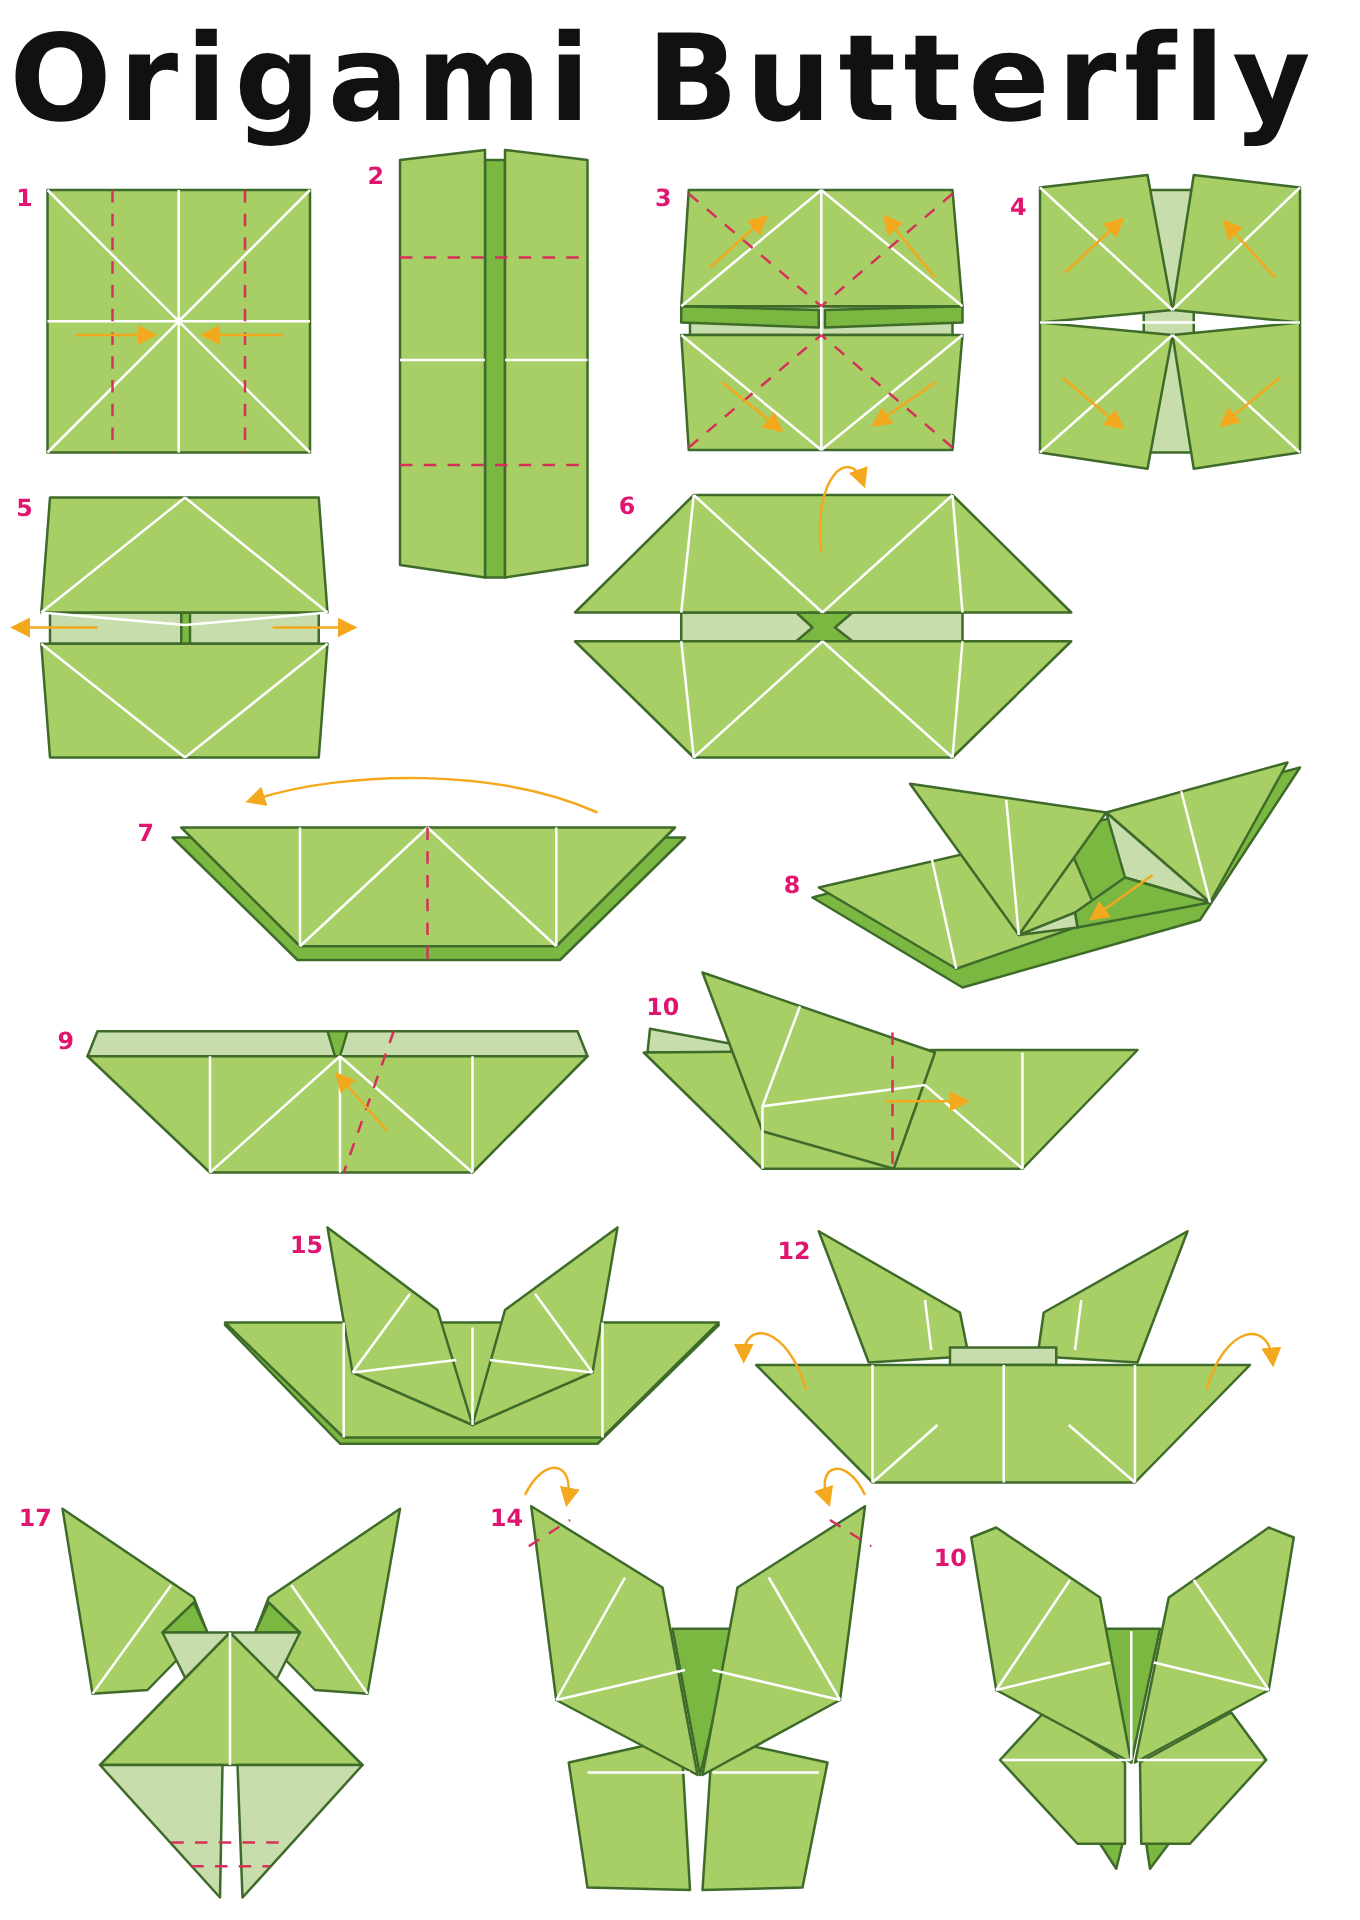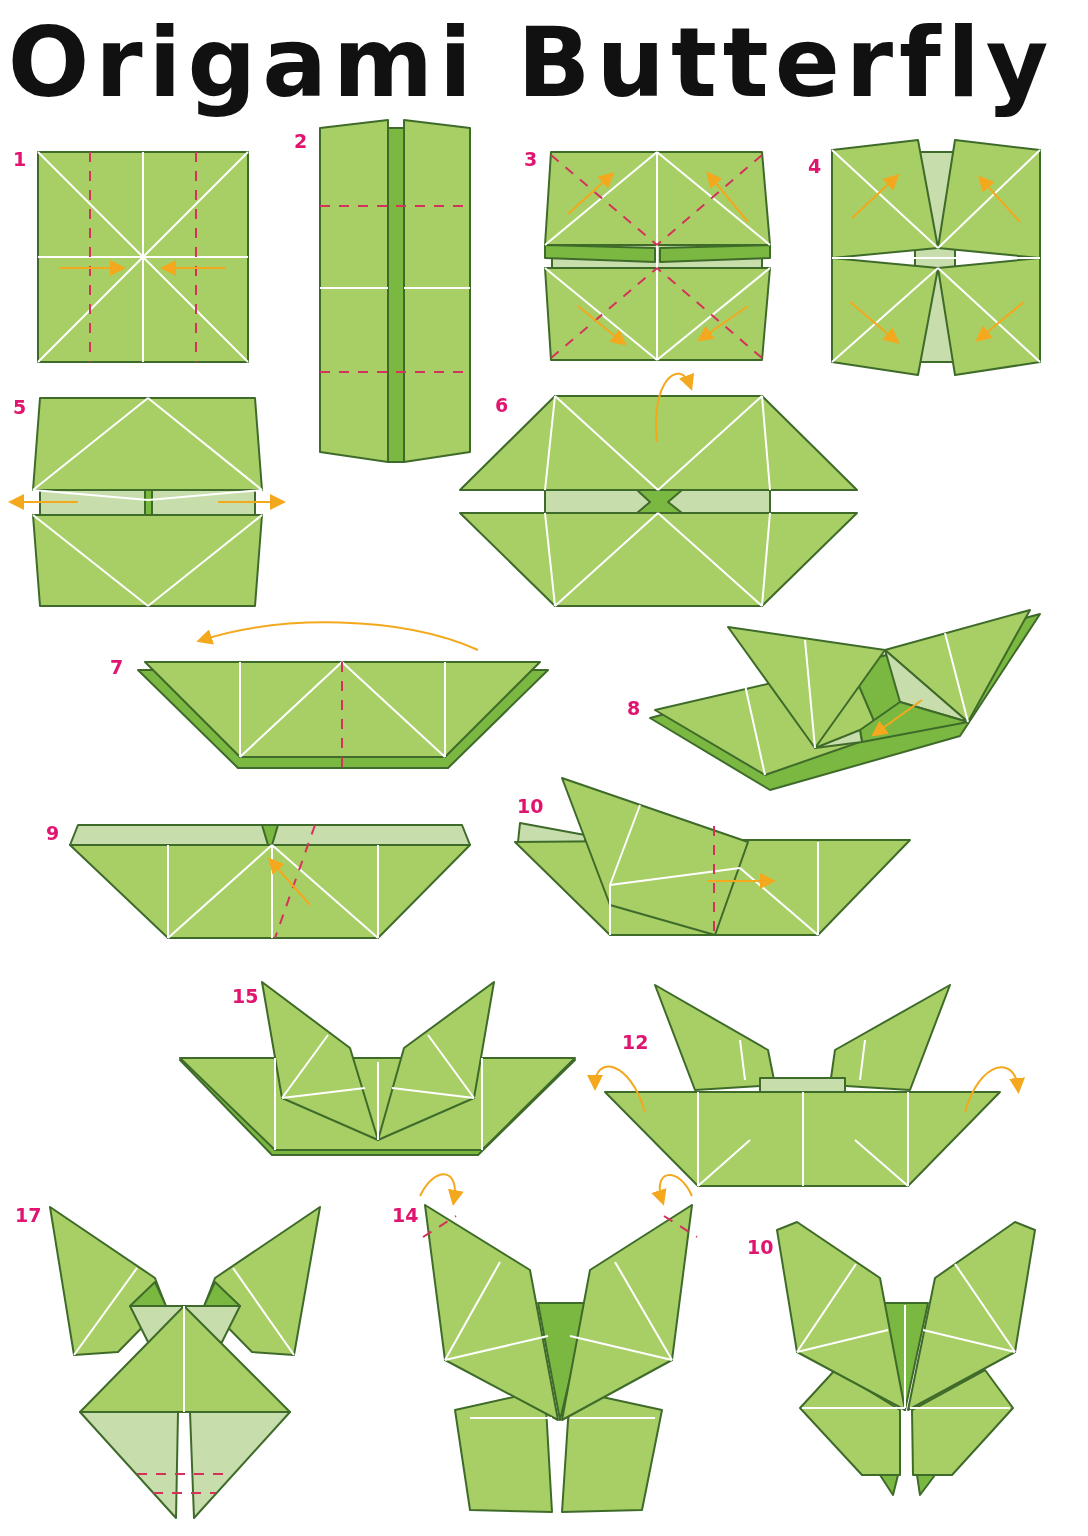--- a/index.html
+++ b/index.html
@@ -23,21 +23,21 @@
 <div class="stepnum" style="left:294px;top:130px">2</div>
 <div class="stepnum" style="left:524px;top:148px">3</div>
 <div class="stepnum" style="left:808px;top:155px">4</div>
 <div class="stepnum" style="left:13px;top:396px">5</div>
 <div class="stepnum" style="left:495px;top:394px">6</div>
 <div class="stepnum" style="left:110px;top:656px">7</div>
 <div class="stepnum" style="left:627px;top:697px">8</div>
 <div class="stepnum" style="left:46px;top:822px">9</div>
 <div class="stepnum" style="left:517px;top:795px">10</div>
 <div class="stepnum" style="left:232px;top:985px">15</div>
-<div class="stepnum" style="left:622px;top:1031px">12</div>
+<div class="stepnum" style="left:622px;top:990px">12</div>
 <div class="stepnum" style="left:15px;top:1204px">17</div>
 <div class="stepnum" style="left:392px;top:1204px">14</div>
 <div class="stepnum" style="left:747px;top:1236px">10</div>
 
 <svg class="art" width="1088" height="1536" viewBox="0 0 1088 1536">
   <defs>
     <marker id="ah" markerWidth="8" markerHeight="8" refX="5" refY="4" orient="auto">
         <path d="M0,0 L8,4 L0,8 z" fill="#f4a81d"></path>
       </marker>
   </defs>

